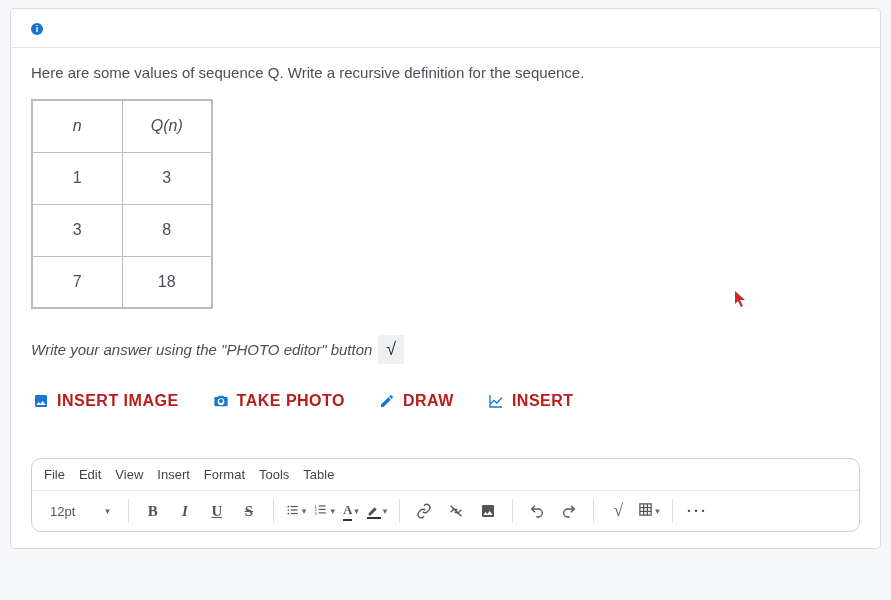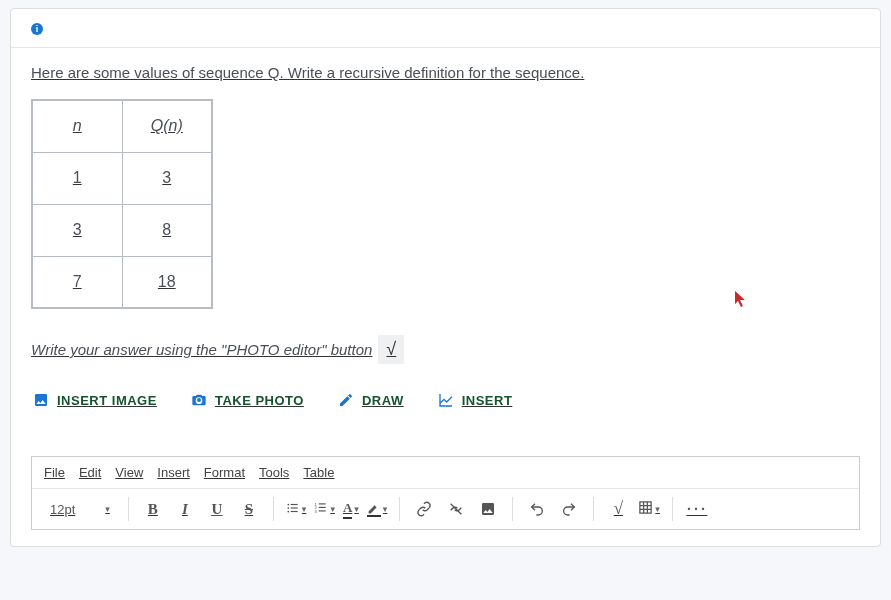--- a/index.html
+++ b/index.html
@@ -36,21 +36,20 @@
       background: #1976d2;
       color: #fff;
       font-size: 9px;
       display: inline-flex;
       align-items: center;
       justify-content: center;
       font-weight: bold;
     }
     .problem-body {
       padding: 16px 20px;
-      text-decoration: underline;
     }
     .prompt-text {
       font-size: 15px;
       color: #4a4f57;
       margin-bottom: 18px;
     }
     table.data-table {
       border-collapse: collapse;
       border: 2px solid #b8bdc4;
       margin-bottom: 26px;
@@ -91,37 +90,37 @@
     .action-row {
       display: flex;
       gap: 34px;
       margin-bottom: 18px;
       padding-left: 2px;
     }
     .action-btn {
       display: flex;
       align-items: center;
       gap: 8px;
-      font-size: 13px;
+      font-size: 16px;
       font-weight: 600;
-      color: #14532d;
+      color: #b91c1c;
       cursor: pointer;
       letter-spacing: 0.5px;
     }
     .action-btn .act-icon {
       width: 16px;
       height: 16px;
       display: inline-flex;
       align-items: center;
       justify-content: center;
       color: #1976d2;
     }
     .editor {
       border: 1px solid #ccc;
-      border-radius: 0;
+      border-radius: 10px;
       margin-top: 48px;
     }
     .menu-bar {
       display: flex;
       gap: 14px;
       padding: 8px 12px;
       font-size: 13px;
       color: #444;
       border-bottom: 1px solid #e5e5e5;
     }

